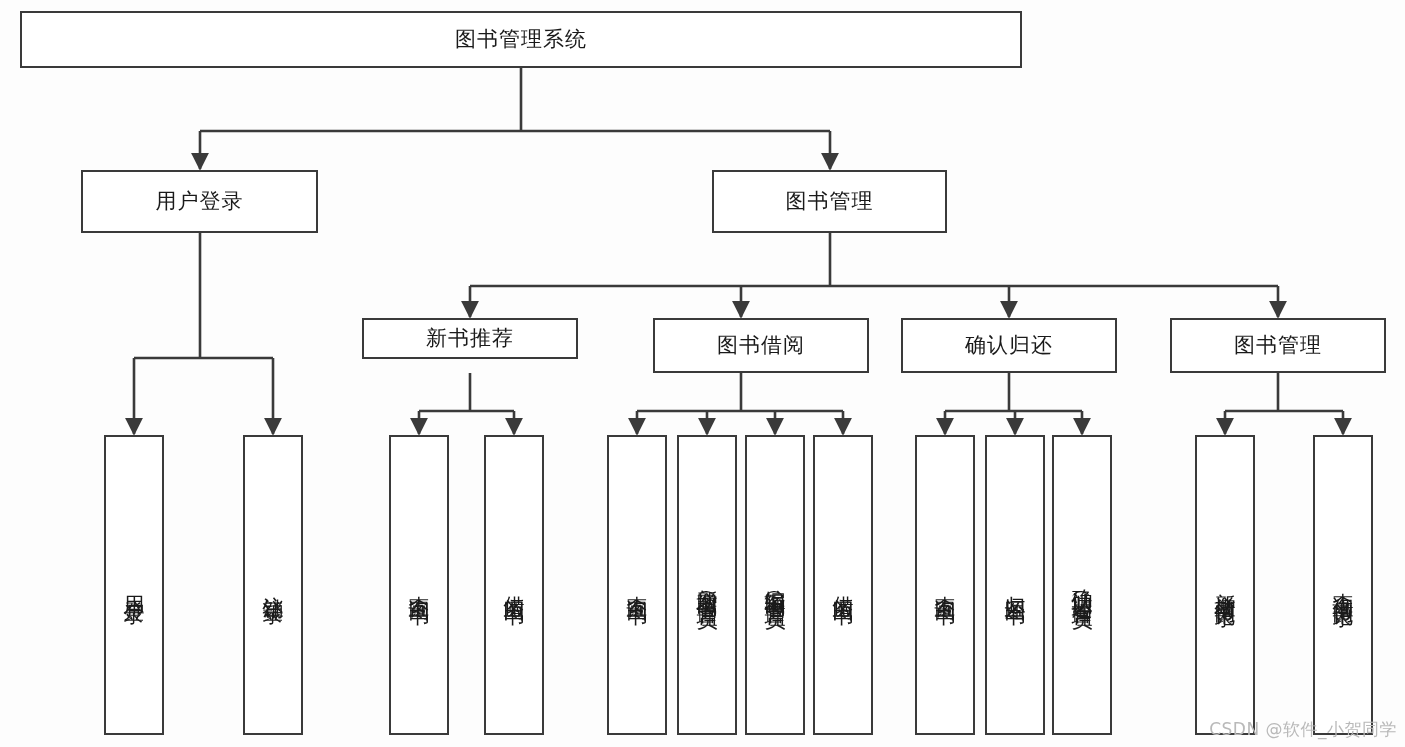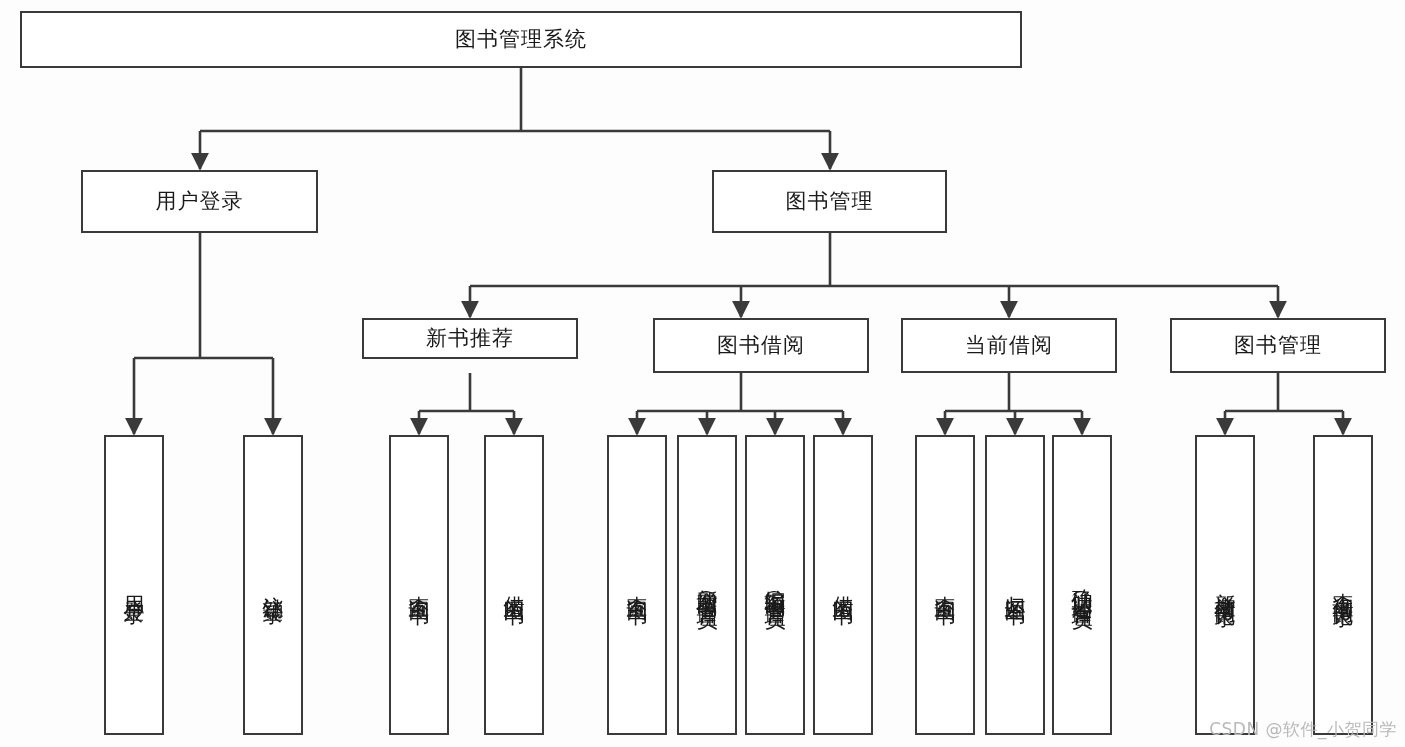--- a/index.html
+++ b/index.html
@@ -130,21 +130,21 @@
 
   <div class="node h" style="left:362px;top:318px;width:216px;height:41px;">
     <span>新书推荐</span>
   </div>
 
   <div class="node h" style="left:653px;top:318px;width:216px;height:55px;">
     <span>图书借阅</span>
   </div>
 
   <div class="node h" style="left:901px;top:318px;width:216px;height:55px;">
-    <span>当前借阅</span>
+    <span>确认归还</span>
   </div>
 
   <div class="node h" style="left:1170px;top:318px;width:216px;height:55px;">
     <span>图书管理</span>
   </div>
 
   <div class="node v" style="left:104px;top:435px;width:60px;height:300px;">
     <span>用户登录</span>
   </div>
 

